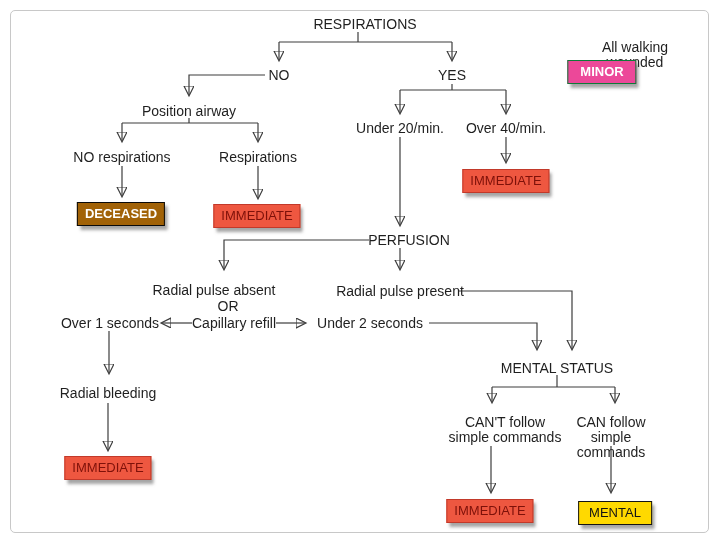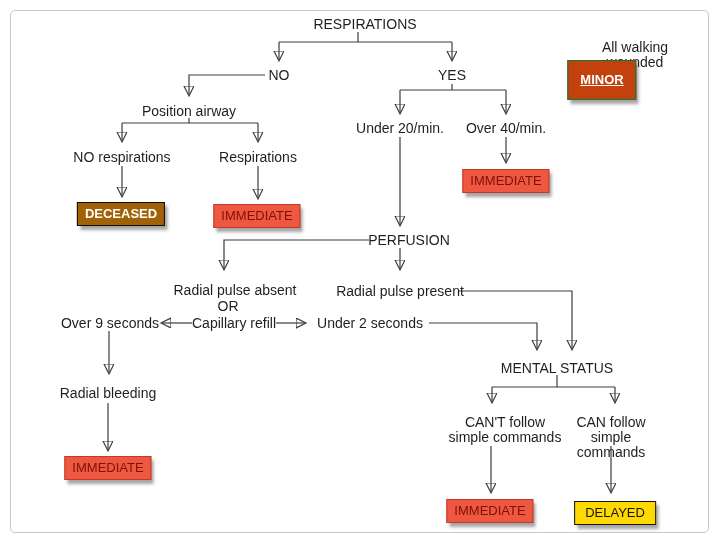--- a/index.html
+++ b/index.html
@@ -75,39 +75,39 @@
 
 <div class="lbl" style="left:365px;top:17px">RESPIRATIONS</div>
 <div class="lbl" style="left:279px;top:68px">NO</div>
 <div class="lbl" style="left:452px;top:68px">YES</div>
 <div class="lbl" style="left:189px;top:104px">Position airway</div>
 <div class="lbl" style="left:122px;top:150px">NO respirations</div>
 <div class="lbl" style="left:258px;top:150px">Respirations</div>
 <div class="lbl" style="left:400px;top:121px">Under 20/min.</div>
 <div class="lbl" style="left:506px;top:121px">Over 40/min.</div>
 <div class="lbl" style="left:409px;top:233px">PERFUSION</div>
-<div class="lbl" style="left:235px;top:283px">Radial pulse absent</div>
+<div class="lbl" style="left:214px;top:283px">Radial pulse absent</div>
 <div class="lbl" style="left:228px;top:299px">OR</div>
 <div class="lbl" style="left:400px;top:284px">Radial pulse present</div>
-<div class="lbl" style="left:110px;top:316px">Over 9 seconds</div>
+<div class="lbl" style="left:110px;top:316px">Over 1 seconds</div>
 <div class="lbl" style="left:234px;top:316px">Capillary refill</div>
 <div class="lbl" style="left:370px;top:316px">Under 2 seconds</div>
 <div class="lbl" style="left:108px;top:386px">Radial bleeding</div>
 <div class="lbl" style="left:557px;top:361px">MENTAL STATUS</div>
 <div class="lbl" style="left:505px;top:415px">CAN'T follow
 simple commands</div>
 <div class="lbl" style="left:611px;top:415px">CAN follow
 simple commands</div>
 <div class="lbl" style="left:635px;top:40px">All walking wounded</div>
 
 <div class="badge bold" style="left: 121px; top: 202px; background: #a16207; color: rgb(255, 255, 255); border-color: rgb(10, 10, 10);">DECEASED</div>
 
 <div class="badge" style="left: 257px; top: 204px; background: rgb(238, 87, 64); color: rgb(126, 17, 9); border-color: rgb(194, 57, 42);">IMMEDIATE</div>
 
 <div class="badge" style="left: 506px; top: 169px; background: rgb(238, 87, 64); color: rgb(126, 17, 9); border-color: rgb(194, 57, 42);">IMMEDIATE</div>
 
 <div class="badge" style="left: 108px; top: 456px; background: rgb(238, 87, 64); color: rgb(126, 17, 9); border-color: rgb(194, 57, 42);">IMMEDIATE</div>
 
 <div class="badge" style="left: 490px; top: 499px; background: rgb(238, 87, 64); color: rgb(126, 17, 9); border-color: rgb(194, 57, 42);">IMMEDIATE</div>
 
-<div class="badge" style="left: 615px; top: 501px; padding: 3px 10px; background: rgb(255, 217, 0); color: rgb(20, 20, 20); border-color: rgb(20, 20, 20);">DELAYED</div>
+<div class="badge" style="left: 615px; top: 501px; padding: 3px 10px; background: rgb(255, 217, 0); color: rgb(20, 20, 20); border-color: rgb(20, 20, 20);">MENTAL</div>
 
-<div class="badge bold" style="left: 602px; top: 60px; padding: 11px 12px; background: #c2410c; color: rgb(255, 255, 255); border-color: rgb(14, 122, 56); text-decoration: underline;">MINOR</div>
+<div class="badge bold" style="left: 602px; top: 60px; padding: 3px 12px; background: #ec4899; color: rgb(255, 255, 255); border-color: rgb(14, 122, 56);">MINOR</div>
 
 </body></html>

